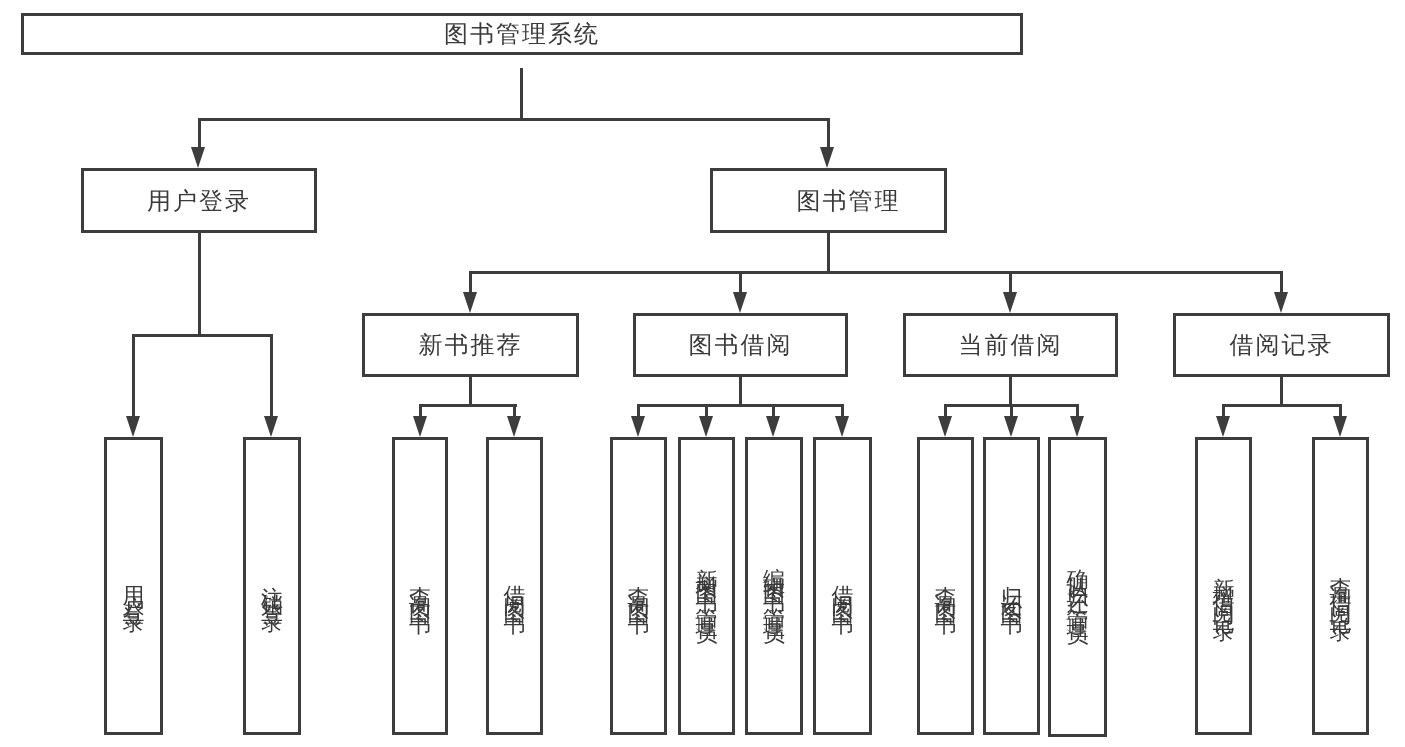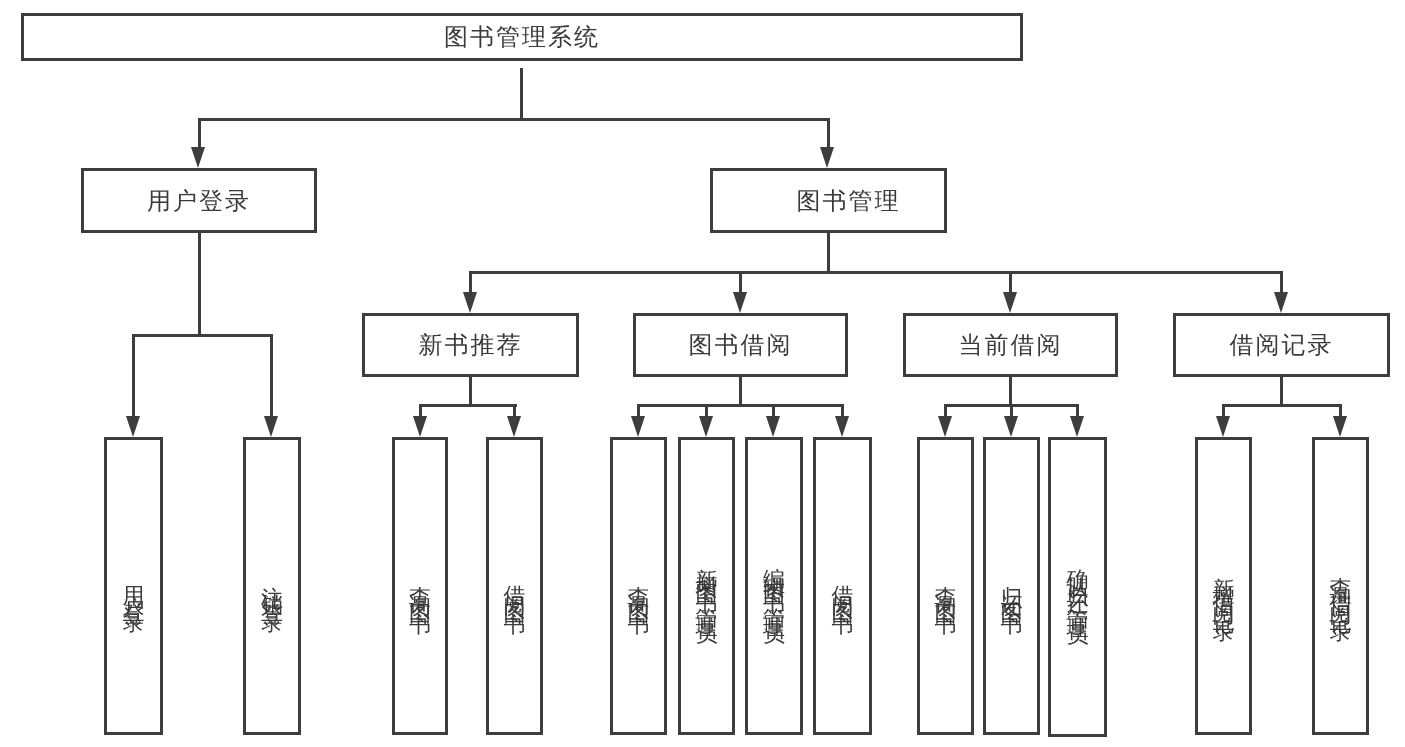--- a/index.html
+++ b/index.html
@@ -31,21 +31,21 @@
   .watermark{
     position:absolute;left:1158px;top:714px;width:240px;text-align:right;
     font-size:20px;letter-spacing:1px;color:#cf9d97;opacity:.9;white-space:nowrap;
   }
 </style>
 </head>
 <body>
 
 <div class="stage">
 
-  <div class="node" style="left:21px;top:13px;width:1002px;height:48px;">
+  <div class="node" style="left:21px;top:13px;width:1002px;height:42px;">
     <span>图书管理系统</span>
   </div>
 
   <div class="line" style="left:520px;top:68px;width:3px;height:53px;"></div>
   <div class="line" style="left:198px;top:118px;width:632px;height:3px;"></div>
   <div class="line" style="left:198px;top:118px;width:3px;height:32px;"></div>
   <div class="arrow" style="left:191px;top:147px;"></div>
   <div class="line" style="left:827px;top:118px;width:3px;height:32px;"></div>
   <div class="arrow" style="left:820px;top:147px;"></div>
 

